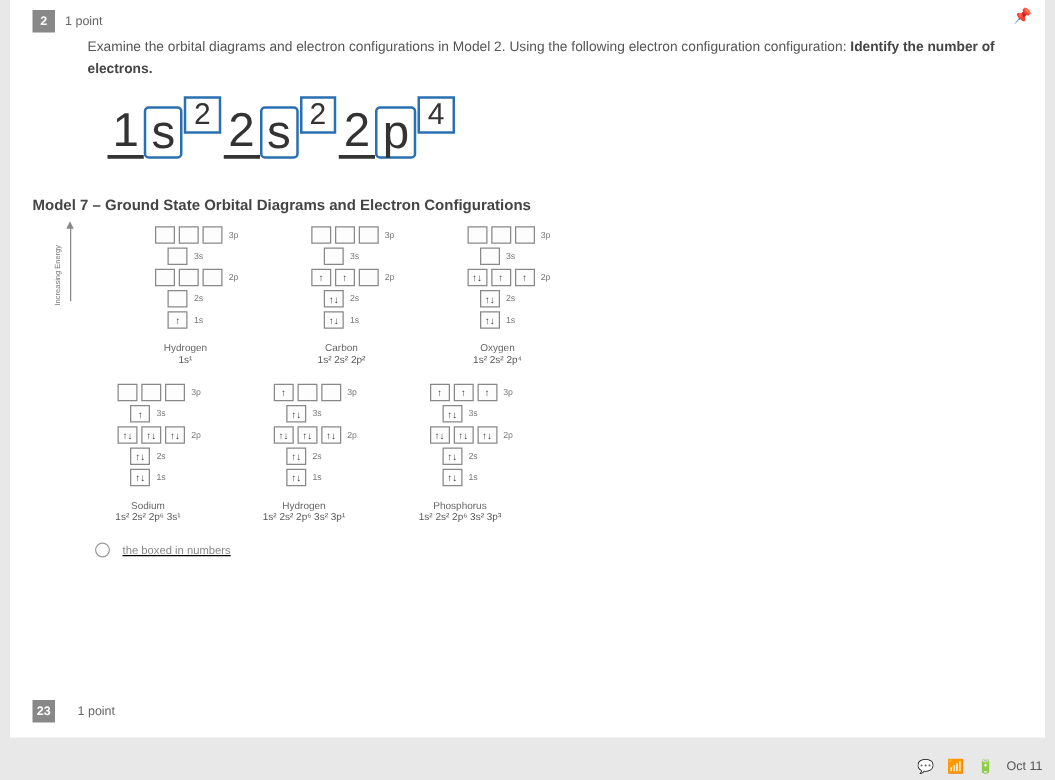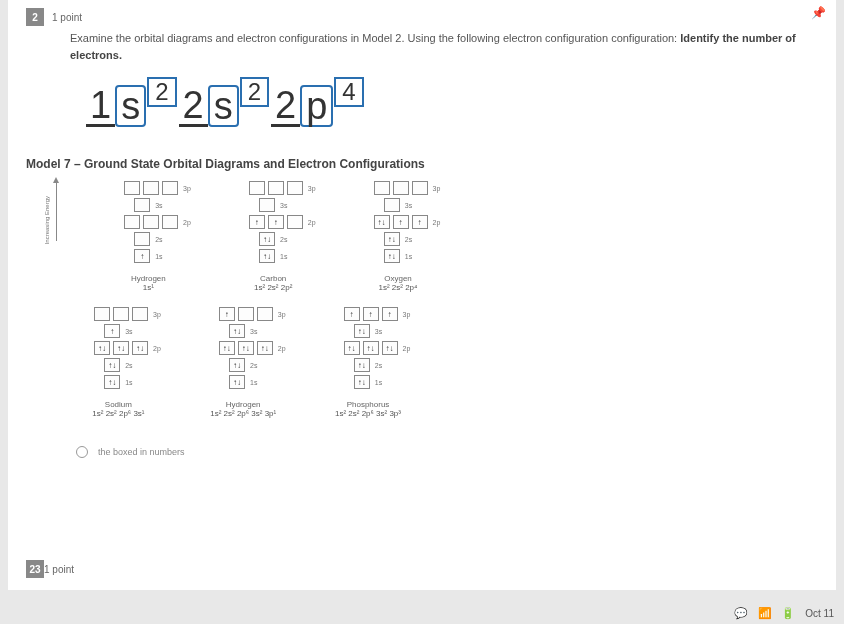--- a/index.html
+++ b/index.html
@@ -158,22 +158,23 @@
     .ylabel {
       position: absolute;
       left: -2px;
       top: 15px;
       font-size: 6px;
       color: #777;
       writing-mode: vertical-rl;
       transform: rotate(180deg);
     }
     .options {
-      margin-top: 28px;
+      margin-top: 16px;
       margin-left: 50px;
+      text-decoration: underline;
     }
     .opt {
       display: flex;
       align-items: center;
       gap: 10px;
       margin-bottom: 6px;
     }
     .radio {
       width: 12px;
       height: 12px;
@@ -184,21 +185,21 @@
     .opt-text {
       font-size: 9px;
       color: #888;
     }
     .next-q {
       position: absolute;
       bottom: 12px;
       left: 18px;
       display: flex;
       align-items: center;
-      gap: 0;
+      gap: 18px;
     }
     .pin {
       position: absolute;
       top: 6px;
       right: 10px;
       font-size: 12px;
       color: #888;
     }
     .taskbar {
       position: absolute;

